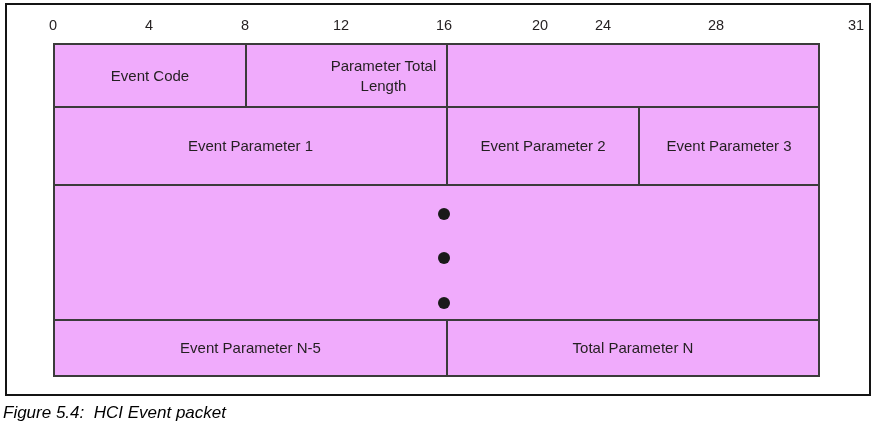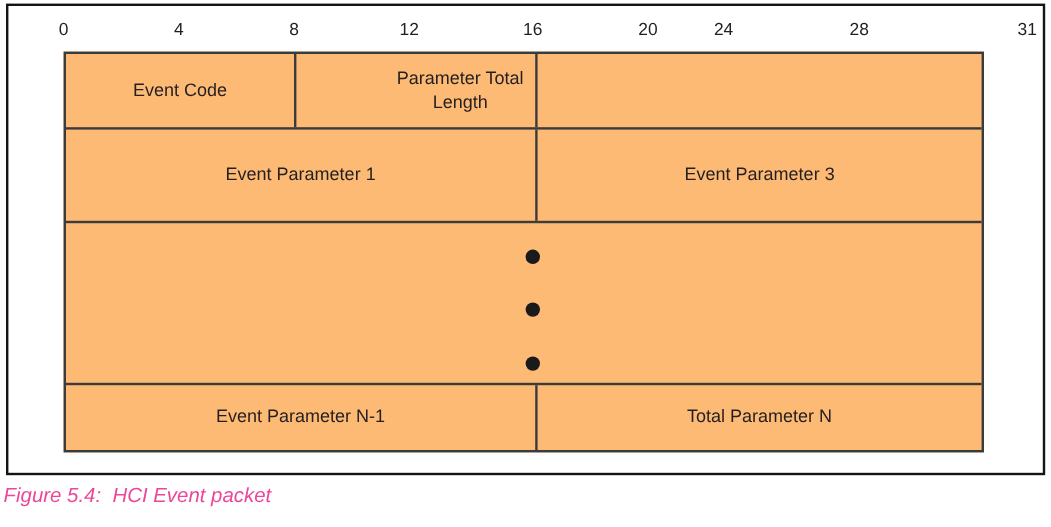--- a/index.html
+++ b/index.html
@@ -34,21 +34,21 @@
   .bl-0 { left: 46px; }  .bl-1 { left: 142px; } .bl-2 { left: 238px; }
   .bl-3 { left: 334px; } .bl-4 { left: 437px; } .bl-5 { left: 533px; }
   .bl-6 { left: 596px; } .bl-7 { left: 709px; } .bl-8 { left: 813px; margin-left: 36px; }
   .packet {
     position: absolute;
     left: 46px; top: 38px;
     width: 767px; height: 334px;
     border: 2px solid #3b3b3b;
     display: flex;
     flex-direction: column;
-    background: #fdba74;
+    background: #f0abfc;
   }
   .prow { display: flex; flex-direction: row; }
   .prow.hasb { border-bottom: 2px solid #3b3b3b; }
   .r1 { height: 63px; }
   .r2 { height: 78px; }
   .r3 { height: 135px; position: relative; }
   .r4 { flex: 1 1 auto; }
   .cell {
     display: flex;
     align-items: center;
@@ -73,21 +73,21 @@
     background: #1a1a1a;
   }
   .dot-1 { top: 22px; }
   .dot-2 { top: 66px; }
   .dot-3 { top: 111px; }
   .caption {
     position: absolute;
     left: 3px; top: 403px;
     font-style: italic;
     font-size: 17px;
-    color: #ec4899;
+    color: #000000;
     white-space: pre;
   }
 </style>
 </head>
 <body>
 
 <div class="screen">
 
   <div class="frame">
 
@@ -111,34 +111,37 @@
         </div>
         <div class="cell vline w201">
           <span class="wrap-narrow">Parameter Total Length</span>
         </div>
       </div>
 
       <div class="prow r2 hasb">
         <div class="cell vline w393">
           <span>Event Parameter 1</span>
         </div>
+        <div class="cell vline w192">
+          <span>Event Parameter 2</span>
+        </div>
         <div class="cell grow">
           <span>Event Parameter 3</span>
         </div>
       </div>
 
       <div class="prow r3 hasb">
         <div class="dot dot-1"></div>
         <div class="dot dot-2"></div>
         <div class="dot dot-3"></div>
       </div>
 
       <div class="prow r4">
         <div class="cell vline w393">
-          <span>Event Parameter N-1</span>
+          <span>Event Parameter N-5</span>
         </div>
         <div class="cell grow">
           <span>Total Parameter N</span>
         </div>
       </div>
 
     </div>
   </div>
 
   <div class="caption">Figure 5.4:  HCI Event packet</div>

